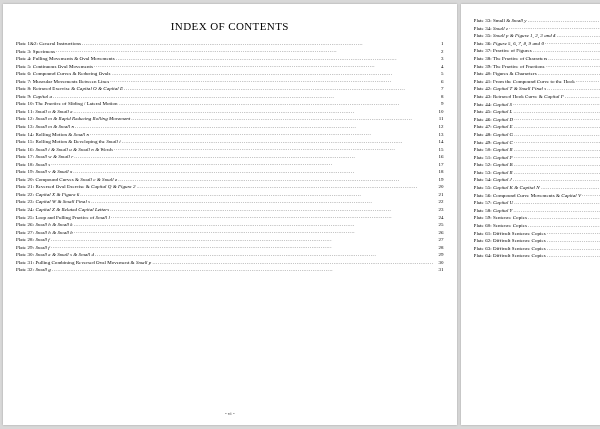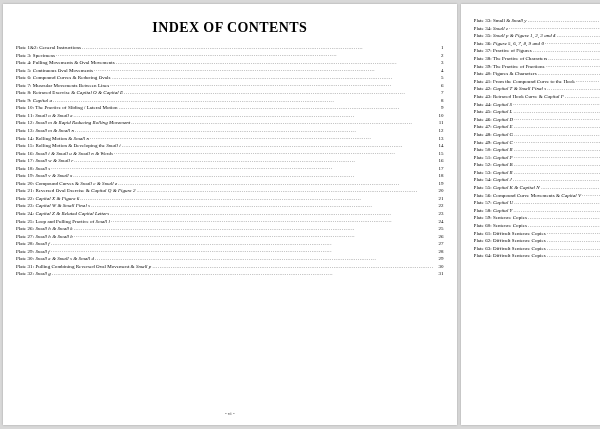--- a/index.html
+++ b/index.html
@@ -26,22 +26,22 @@
     flex: 1 1 0;
     position: relative;
     box-sizing: border-box;
     padding: 14px 13px 8px 13px;
     box-shadow: 0 0 2px rgba(0,0,0,0.25);
     display: flex;
     flex-direction: column;
   }
   .page-title {
     text-align: center;
-    font-weight: bold;
-    font-size: 14px;
+    font-weight: normal;
+    font-size: 11px;
     letter-spacing: 0.4px;
     margin: 2px 0 9px 0;
     font-family: "Liberation Serif", serif;
   }
   .toc-list {
     list-style: none;
     margin: 0;
     padding: 0;
     flex: 1 1 auto;
   }

